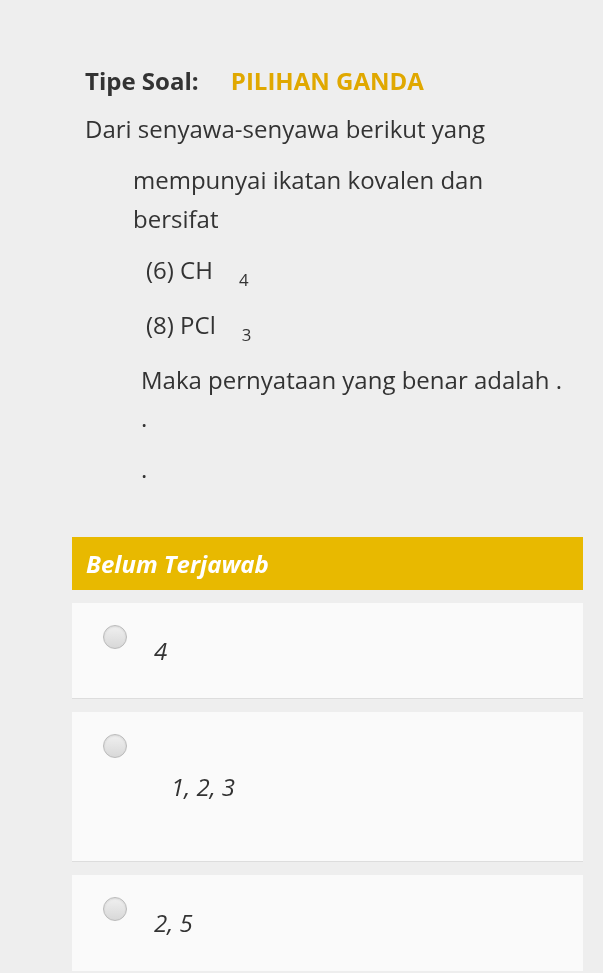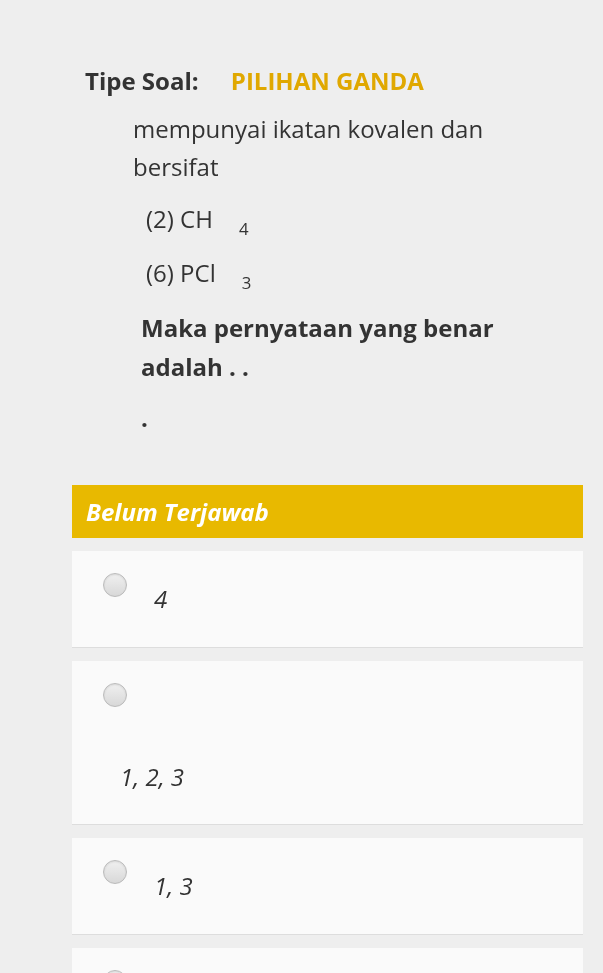--- a/index.html
+++ b/index.html
@@ -42,21 +42,20 @@
     .question-line {
       display: block;
     }
     
     .indent-1 {
       padding-left: 48px;
     }
     
     .indent-2 {
       padding-left: 56px;
-      font-weight: bold;
     }
     
     .sub-number {
       font-size: 0.7em;
       vertical-align: sub;
       position: relative;
       top: 1px;
     }
     
     .answer-section {
@@ -78,21 +77,21 @@
       border-bottom: 1px solid #dddddd;
       padding: 18px 18px;
       display: flex;
       align-items: flex-start;
       cursor: pointer;
       min-height: 78px;
     }
     
     .option-item.tall {
       min-height: 150px;
-      flex-direction: column;
+      flex-direction: row;
     }
     
     .option-item:last-child {
       border-bottom: none;
     }
     
     .radio-circle {
       width: 24px;
       height: 24px;
       border-radius: 50%;
@@ -127,27 +126,28 @@
   </style>
 </head>
 <body>
 
 <div class="question-container">
   <div>
     <span class="type-label">Tipe Soal: </span><span class="type-value">PILIHAN GANDA</span>
   </div>
 
   <div class="question-text">
+    <span class="question-line">Dari senyawa-senyawa berikut yang</span>
     <span class="question-line indent-1">mempunyai ikatan kovalen dan bersifat</span>
 
     <span class="question-line indent-1">
-      <span>(2) CH</span><span class="sub-number">4</span>
+      <span>(6) CH</span><span class="sub-number">4</span>
     </span>
     <span class="question-line indent-1">
-      <span>(6) PCl</span><span class="sub-number">3</span>
+      <span>(8) PCl</span><span class="sub-number">3</span>
     </span>
 
     <span class="question-line indent-2">Maka pernyataan yang benar adalah . .</span>
     <span class="question-line indent-2">.</span>
   </div>
 </div>
 
 <div class="answer-section">
   <div class="status-bar">Belum Terjawab</div>
 
@@ -155,24 +155,20 @@
     <span class="radio-circle"></span>
     <span class="option-text">4</span>
   </div>
 
   <div class="option-item tall">
     <span class="radio-circle"></span>
     <span class="option-text option-text-offset">1, 2, 3</span>
   </div>
 
 
-  <div class="option-item">
-    <span class="radio-circle"></span>
-    <span class="option-text">1, 3</span>
-  </div>
 
   <div class="option-item">
     <span class="radio-circle"></span>
     <span class="option-text">2, 5</span>
   </div>
 </div>
 
 <div class="side-tab"></div>
 
 </body></html>

